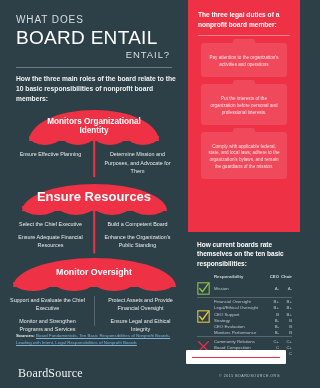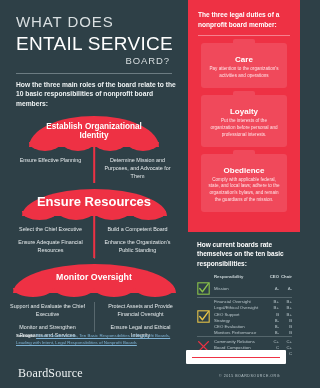--- a/index.html
+++ b/index.html
@@ -7,21 +7,21 @@
     width:300px;height:388px;overflow:hidden;position:relative;
     font-family:"Liberation Sans", sans-serif;
     background:#2e4047;color:#fff;
   }
   .page{position:absolute;inset:0;}
 
   
   .left{position:absolute;left:0;top:0;width:188px;height:388px;}
 
   .title-block{padding:14px 14px 0 16px;}
-  .t-small{font-size:15px;letter-spacing:.9px;color:#d9dfe1;line-height:1.1;}
+  .t-small{font-size:10px;letter-spacing:.9px;color:#d9dfe1;line-height:1.1;}
   .t-big{font-size:19px;letter-spacing:.3px;color:#ffffff;line-height:1.12;margin-top:2px;font-weight:400;}
   .t-entail{font-size:9.5px;letter-spacing:.9px;color:#d9dfe1;text-align:right;margin-top:1px;padding-right:4px;}
   .rule{height:1px;background:#6c7c82;margin:7px 16px 0 16px;}
   .subtitle{font-size:6.7px;line-height:1.45;color:#eef2f3;font-weight:bold;padding:6px 12px 0 16px;}
 
   
   .umb-wrap{position:relative;}
   .umb{position:relative;margin:0 auto;}
   .canopy{
     background:#ee3144;border-radius:50% 50% 0 0 / 100% 100% 0 0;
@@ -69,30 +69,30 @@
 </style>
 </head>
 <body>
 
 <div class="page">
 
   <div class="left">
 
     <div class="title-block">
       <div class="t-small">WHAT DOES</div>
-      <div class="t-big">ENTAIL SERVICE</div>
-      <div class="t-entail">BOARD?</div>
+      <div class="t-big">BOARD ENTAIL</div>
+      <div class="t-entail">ENTAIL?</div>
     </div>
     <div class="rule"></div>
     <div class="subtitle">How the three main roles of the board relate to the 10 basic responsibilities of nonprofit board members:</div>
 
     <div class="umb-wrap" style="margin-top:7px;">
       <div class="umb" style="width:130px;">
         <div class="canopy" style="height:31px;">
-          <div class="ctext" style="font-size:8.2px;">Establish Organizational Identity</div>
+          <div class="ctext" style="font-size:8.2px;">Monitors Organizational Identity</div>
           <div class="scallop">
               <i></i>
               <i></i>
               <i></i>
               <i></i>
             </div>
         </div>
       </div>
       <div class="subs">
         <div class="subcol">
@@ -163,31 +163,28 @@
     </div>
   </div>
 
   <div class="right">
 
     <div class="redpanel">
       <div class="rp-title">The three legal duties of a nonprofit board member:</div>
       <div class="rp-rule"></div>
 
       <div class="duty">
-        <div class="dname">Care</div>
         <div class="ddesc">Pay attention to the organization's activities and operations</div>
       </div>
 
       <div class="duty">
-        <div class="dname">Loyalty</div>
         <div class="ddesc">Put the interests of the organization before personal and professional interests.</div>
       </div>
 
       <div class="duty">
-        <div class="dname">Obedience</div>
         <div class="ddesc">Comply with applicable federal, state, and local laws; adhere to the organization's bylaws, and remain the guardians of the mission.</div>
       </div>
     </div>
 
     <div class="ratings">
       <div class="r-title">How current boards rate themselves on the ten basic responsibilities:</div>
 
       <table class="tbl">
         <thead>
           <tr>

